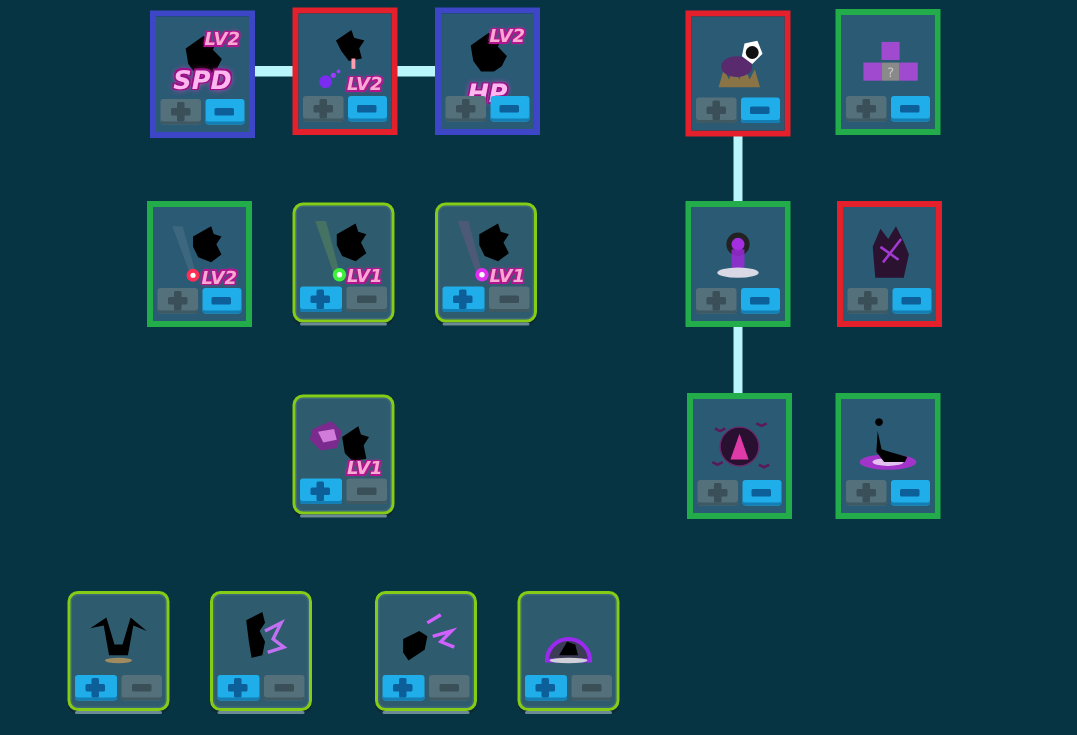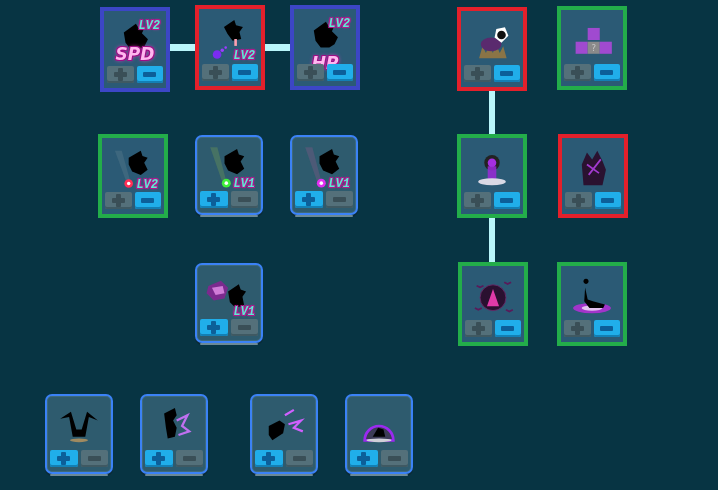--- a/index.html
+++ b/index.html
@@ -11,30 +11,30 @@
     .node { position:absolute; box-sizing:border-box; }
     .frame-blue { border:4px solid #3c46c6; }
     .frame-red { border:4px solid #e3202b; }
     .frame-green { border:4px solid #23ad4a; }
     .frame-none { border:none; }
     .card {
       position:absolute; left:0; top:0; right:0; bottom:0;
       background:#2b5a75; box-sizing:border-box;
     }
     .frame-none .card {
-      background:#2e5b6e; border:2px solid #3b82f6; border-radius:7px;
+      background:#2e5b6e; border:2px solid #84cc16; border-radius:7px;
       box-shadow: 0 2px 0 #0c2a35, inset 0 0 0 1px #3e6a7b;
     }
     .frame-none .card::after {
       content:""; position:absolute; left:3px; right:3px; bottom:-4px; height:2px; background:#6b8996; border-radius:2px;
     }
     .art { position:absolute; left:6px; right:6px; top:6px; height:48px; }
     .lv {
       position:absolute; right:6px; font-weight:bold; font-style:italic; font-size:12px;
-      color:#5eead4; text-shadow: -1px -1px 0 #b2168e, 1px -1px 0 #b2168e, -1px 1px 0 #b2168e, 1px 1px 0 #b2168e, 0 0 3px #e02fb0; font-family: Liberation Mono, monospace;
+      color:#f9a8d4; text-shadow: -1px -1px 0 #b2168e, 1px -1px 0 #b2168e, -1px 1px 0 #b2168e, 1px 1px 0 #b2168e, 0 0 3px #e02fb0;
     }
     .tag {
       position:absolute; left:0; right:0; text-align:center; font-weight:bold; font-style:italic; font-size:17px;
       color:#ffb7ef; text-shadow: -1px -1px 0 #9c0f86, 1px -1px 0 #9c0f86, -1px 1px 0 #9c0f86, 1px 1px 0 #9c0f86, 0 0 4px #ff3fcf;
     }
     .btns { position:absolute; left:3px; right:3px; bottom:5px; height:17px; display:flex; gap:3px; }
     .btn {
       flex:1; border-radius:2px; position:relative; box-sizing:border-box;
       display:flex; align-items:center; justify-content:center;
     }

